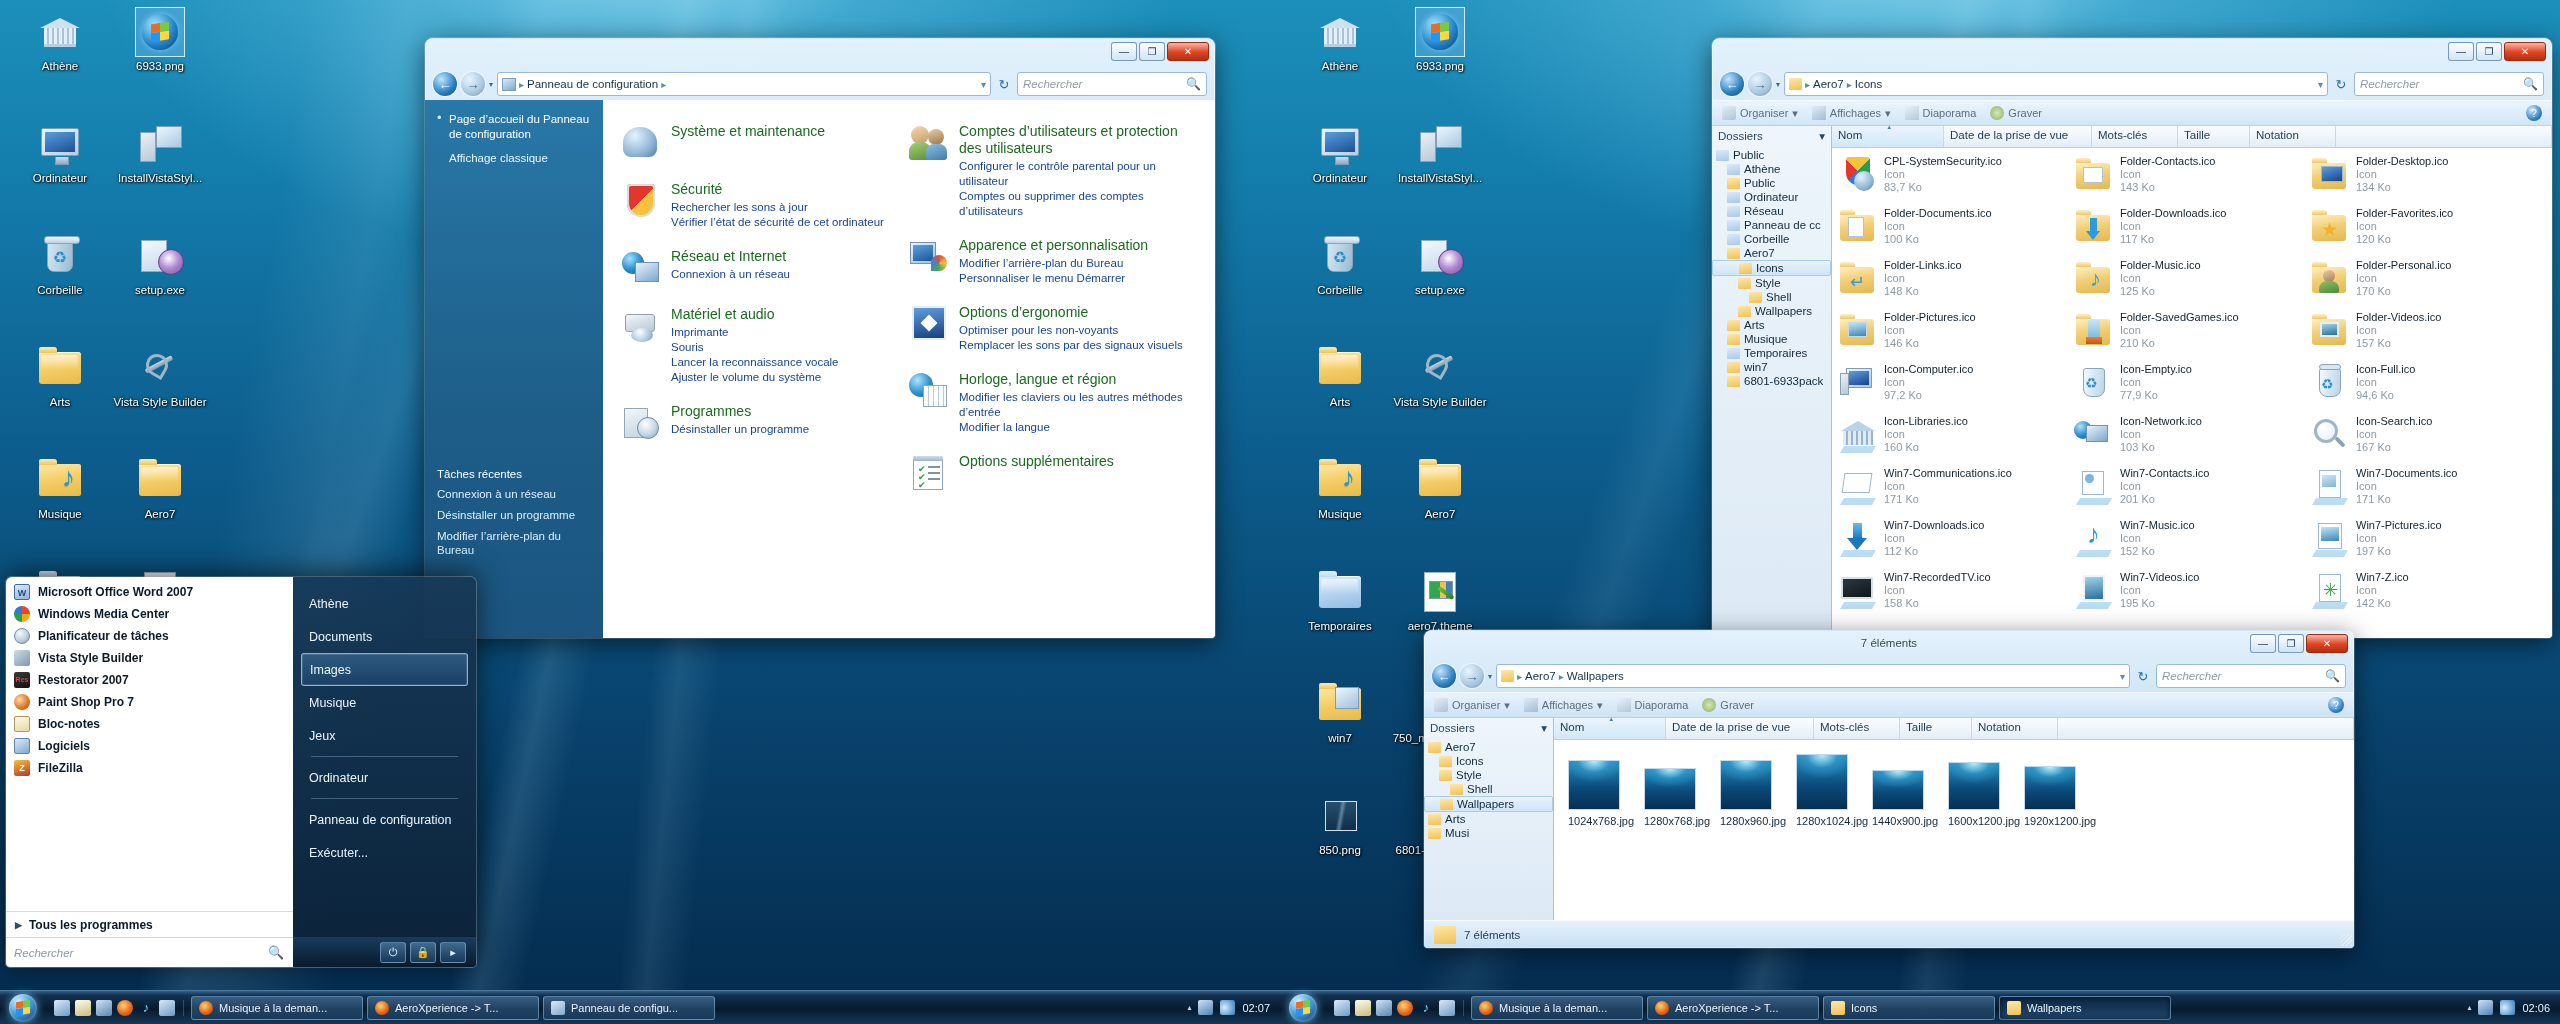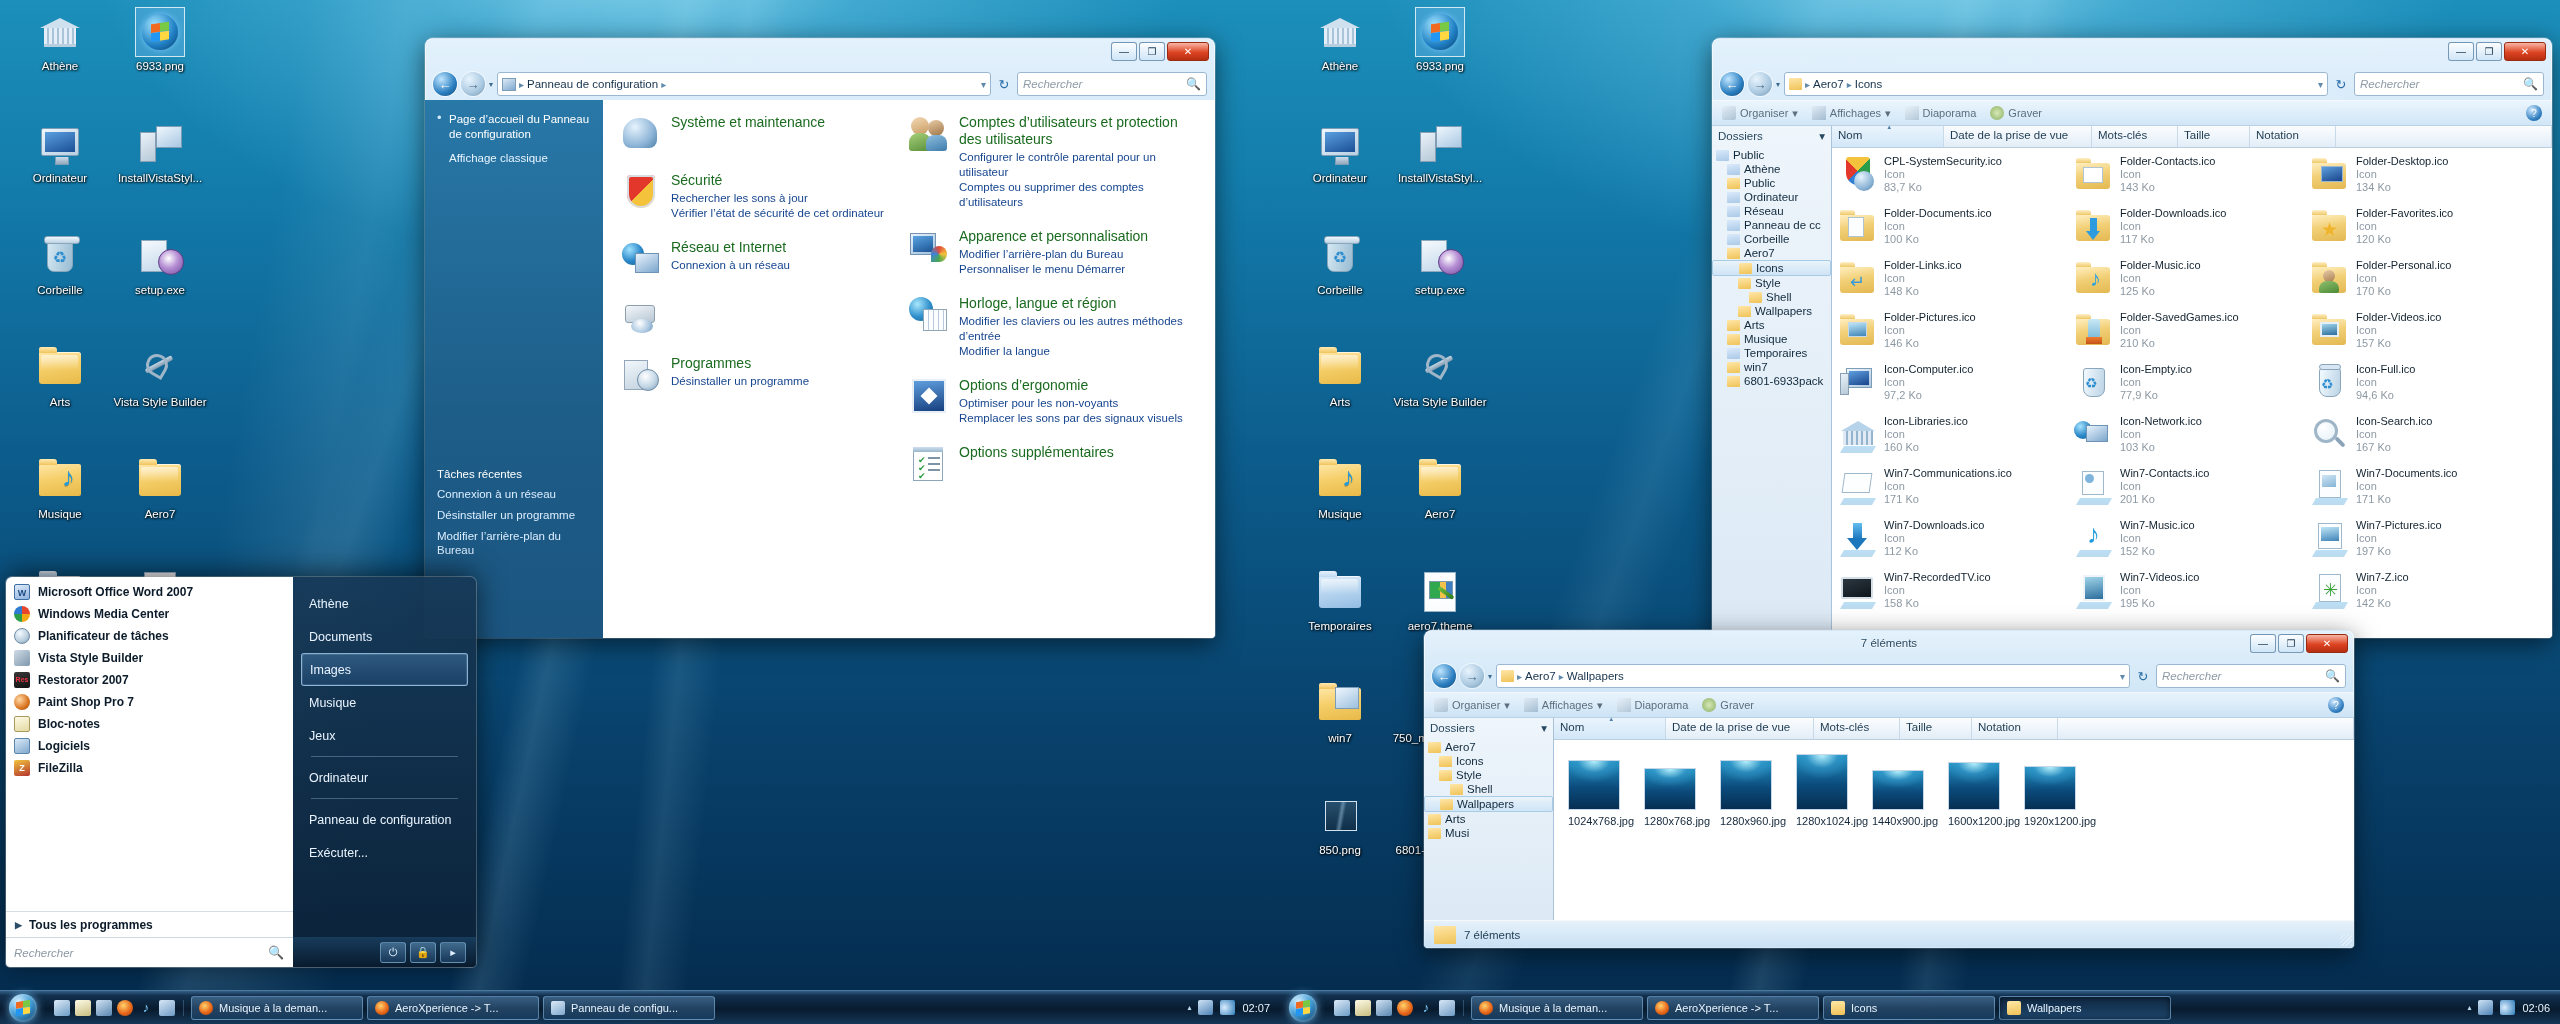--- a/index.html
+++ b/index.html
@@ -211,21 +211,21 @@
 
   
   .cp-left{ width:178px; background:linear-gradient(180deg,#2878a8,#1d5d88 60%,#1b5580);
     color:#fff; padding:12px 12px; position:relative;}
   .cp-h{ font-size:11.5px; line-height:15px; margin-bottom:10px; position:relative; padding-left:12px;}
   .cp-h::before{content:"•";position:absolute;left:0;top:-2px;color:#cfe8fb;font-size:13px;}
   .cp-link{ font-size:11.5px; color:#e8f4ff; margin-bottom:6px; padding-left:12px;}
   .cp-recent{ position:absolute; bottom:74px; left:12px; right:10px; }
   .cp-recent .rt{ font-size:11.5px; margin-bottom:7px;}
   .cp-recent .rl{ font-size:11.5px; color:#dbeeff; margin-bottom:7px; line-height:14px;}
-  .cp-right{ flex:1; background:#fff; padding:14px 18px; display:flex; flex-wrap:wrap;}
+  .cp-right{ flex:1; background:#fff; padding:23px 18px; display:flex; flex-wrap:wrap;}
   .cp-col{ width:50%; }
   .cp-cat{ display:flex; gap:10px; margin-bottom:18px; }
   .cp-cat .cico{ width:40px;height:40px;flex:none;position:relative;}
   .cp-cat .ctitle{ font-size:14px; color:#1a6b1f; line-height:17px; margin-bottom:2px;}
   .cp-cat .csub{ font-size:11.5px; color:#16458f; line-height:15px;}
   .shieldsm{ width:12px;height:13px;flex:none;border-radius:2px 2px 5px 5px;
     background:linear-gradient(135deg,#e23b2e 0 50%,#f0c13b 50%); }
 
   
   .startmenu{ position:absolute; left:6px; top:577px; width:470px; height:390px;
@@ -557,20 +557,27 @@
               <div>
                 <div class="ctitle">Réseau et Internet</div>
                 <div class="csub">Connexion à un réseau</div>
               </div>
             </div>
             <div class="cp-cat">
               <div class="cico">
                 <span style="position:absolute;left:4px;top:8px;width:30px;height:18px;background:linear-gradient(160deg,#f3f7fb,#b7c6d3);border:1px solid #8d9fae;border-radius:3px;"></span>
                 <span style="position:absolute;left:10px;top:22px;width:22px;height:14px;border-radius:50%;background:radial-gradient(circle at 40% 30%,#fff,#a9c6e0 60%,#6d93b5);"></span>
               </div>
+              <div>
+                <div class="ctitle">Matériel et audio</div>
+                <div class="csub">Imprimante</div>
+                <div class="csub">Souris</div>
+                <div class="csub">Lancer la reconnaissance vocale</div>
+                <div class="csub">Ajuster le volume du système</div>
+              </div>
             </div>
             <div class="cp-cat">
               <div class="cico">
                 <span style="position:absolute;left:3px;top:5px;width:24px;height:30px;background:linear-gradient(160deg,#f2f7fb,#c3d3e0);border:1px solid #93a7b8;"></span>
                 <span style="position:absolute;left:16px;top:14px;width:22px;height:22px;border-radius:50%;background:radial-gradient(circle at 38% 32%,#fff,#c4d7e6 55%,#7d9cb7);border:1px solid #6f8da8;"></span>
               </div>
               <div>
                 <div class="ctitle">Programmes</div>
                 <div class="csub">Désinstaller un programme</div>
               </div>
@@ -597,38 +604,38 @@
                 <span style="position:absolute;left:22px;top:18px;width:16px;height:16px;border-radius:50% 50% 50% 0;background:conic-gradient(#e24b3a,#f3c23c,#4aa84f,#3d84d6,#e24b3a);"></span>
               </div>
               <div>
                 <div class="ctitle">Apparence et personnalisation</div>
                 <div class="csub">Modifier l’arrière-plan du Bureau</div>
                 <div class="csub">Personnaliser le menu Démarrer</div>
               </div>
             </div>
             <div class="cp-cat">
               <div class="cico">
+                <span style="position:absolute;left:3px;top:2px;width:34px;height:34px;background:linear-gradient(170deg,#5f9ede,#173f7e);border:2px solid #e8eef5;"></span>
+                <span style="position:absolute;left:14px;top:13px;width:12px;height:12px;background:#fff;transform:rotate(45deg);"></span>
+              </div>
+              <div>
+                <div class="ctitle">Options d’ergonomie</div>
+                <div class="csub">Optimiser pour les non-voyants</div>
+                <div class="csub">Remplacer les sons par des signaux visuels</div>
+              </div>
+            </div>
+            <div class="cp-cat">
+              <div class="cico">
                 <span style="position:absolute;left:0;top:2px;width:24px;height:24px;border-radius:50%;background:radial-gradient(circle at 35% 30%,#a9e8ff,#2f8fcb 55%,#195f8e);"></span>
                 <span style="position:absolute;left:14px;top:14px;width:24px;height:22px;background:repeating-linear-gradient(90deg,#fbfdff 0 4px,#b9cbda 4px 5px),repeating-linear-gradient(180deg,#fbfdff 0 4px,#b9cbda 4px 5px);border:1px solid #8fa6b8;"></span>
               </div>
               <div>
                 <div class="ctitle">Horloge, langue et région</div>
                 <div class="csub">Modifier les claviers ou les autres méthodes d’entrée</div>
                 <div class="csub">Modifier la langue</div>
-              </div>
-            </div>
-            <div class="cp-cat">
-              <div class="cico">
-                <span style="position:absolute;left:3px;top:2px;width:34px;height:34px;background:linear-gradient(170deg,#5f9ede,#173f7e);border:2px solid #e8eef5;"></span>
-                <span style="position:absolute;left:14px;top:13px;width:12px;height:12px;background:#fff;transform:rotate(45deg);"></span>
-              </div>
-              <div>
-                <div class="ctitle">Options d’ergonomie</div>
-                <div class="csub">Optimiser pour les non-voyants</div>
-                <div class="csub">Remplacer les sons par des signaux visuels</div>
               </div>
             </div>
             <div class="cp-cat">
               <div class="cico">
                 <span style="position:absolute;left:4px;top:3px;width:30px;height:34px;background:#fff;border:1px solid #8fa6b8;"></span>
                 <span style="position:absolute;left:4px;top:3px;width:30px;height:5px;background:linear-gradient(180deg,#cfe0ef,#9bb6cc);"></span>
                 <span style="position:absolute;left:9px;top:12px;color:#2e9b45;font-size:9px;line-height:8px;">✔<br>✔<br>✔</span>
                 <span style="position:absolute;left:19px;top:13px;width:12px;height:2px;background:#7d93a6;box-shadow:0 6px 0 #7d93a6,0 12px 0 #7d93a6;"></span>
               </div>
               <div>

